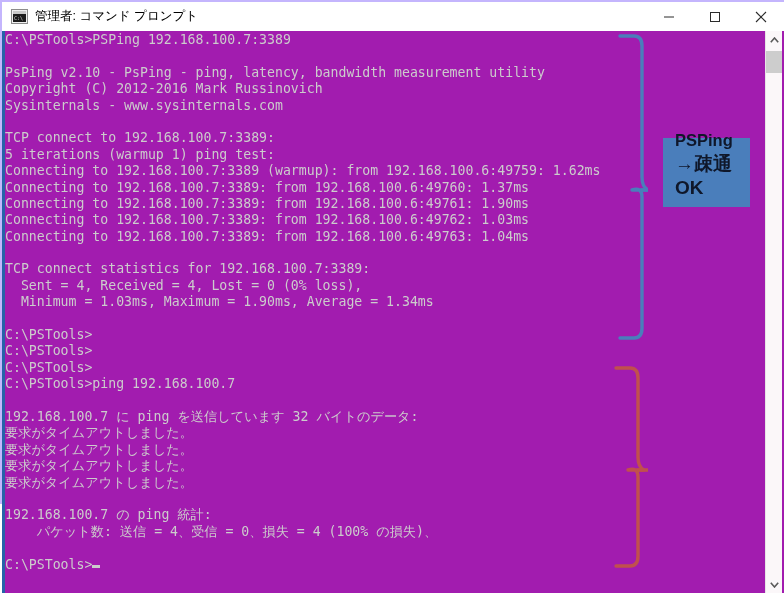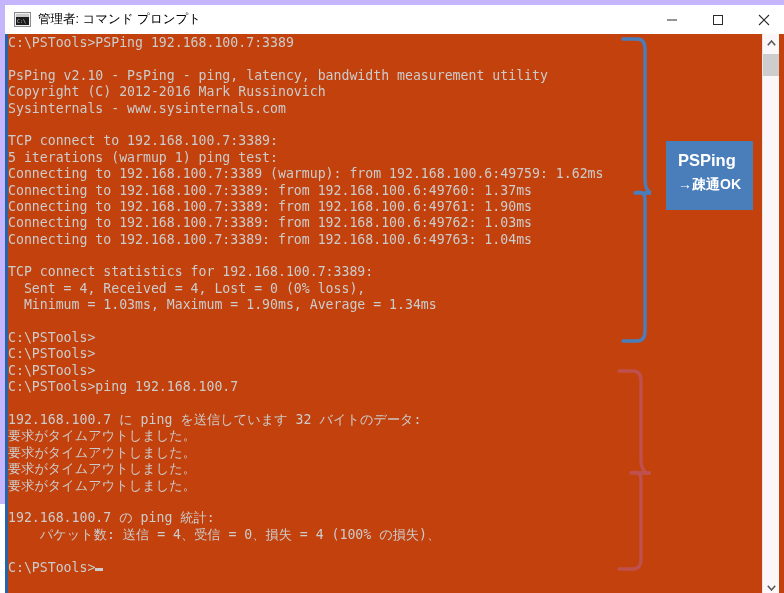--- a/index.html
+++ b/index.html
@@ -13,21 +13,21 @@
     font-family: "Liberation Sans", sans-serif;
     overflow: hidden;
   }
 
   #window {
     position: absolute;
     left: 0; top: 0;
     width: 784px;
     height: 504px;
     box-sizing: border-box;
-    border: 5px solid #c4b5fd;
+    border: 2px solid #c4b5fd;
     background: #ffffff;
     padding-left: 9px;
   }
 
   
   #titlebar {
     position: absolute;
     left: 0; top: 0;
     width: 782px;
     height: 29px;
@@ -87,21 +87,21 @@
   #btn-close { right: 0px; }
   .winbtn svg { display: block; }
 
   
   #console {
     position: absolute;
     left: 0;
     top: 29px;
     width: 782px;
     height: 562px;
-    background: #c2410c;
+    background: #a21caf;
     box-sizing: border-box;
     border-left: 3px solid #2663a8;
     overflow: hidden;
   }
   #console-text {
     position: absolute;
     left: 0px;
     top: 1px;
     font-family: "DejaVu Sans Mono", monospace;
     font-size: 13.2px;
@@ -154,33 +154,33 @@
   
   .brace-wrap {
     position: absolute;
     pointer-events: none;
   }
   .callout {
     position: absolute;
     display: flex;
     flex-direction: column;
     align-items: flex-start;
-    justify-content: flex-start;
+    justify-content: flex-end;
     box-sizing: border-box;
     padding: 7px 0 7px 12px;
-    color: #ffffff;
+    color: #0f172a;
     font-weight: bold;
     font-family: "Liberation Sans", sans-serif;
   }
   .callout .l1 {
     font-size: 16.5px;
     line-height: 24px;
   }
   .callout .l2 {
-    font-size: 14px;
+    font-size: 19px;
     line-height: 24px;
   }
   #callout-psping {
     left: 661px;
     top: 136px;
     width: 87px;
     height: 69px;
     background: #4a7ebb;
   }
   #callout-ping {

